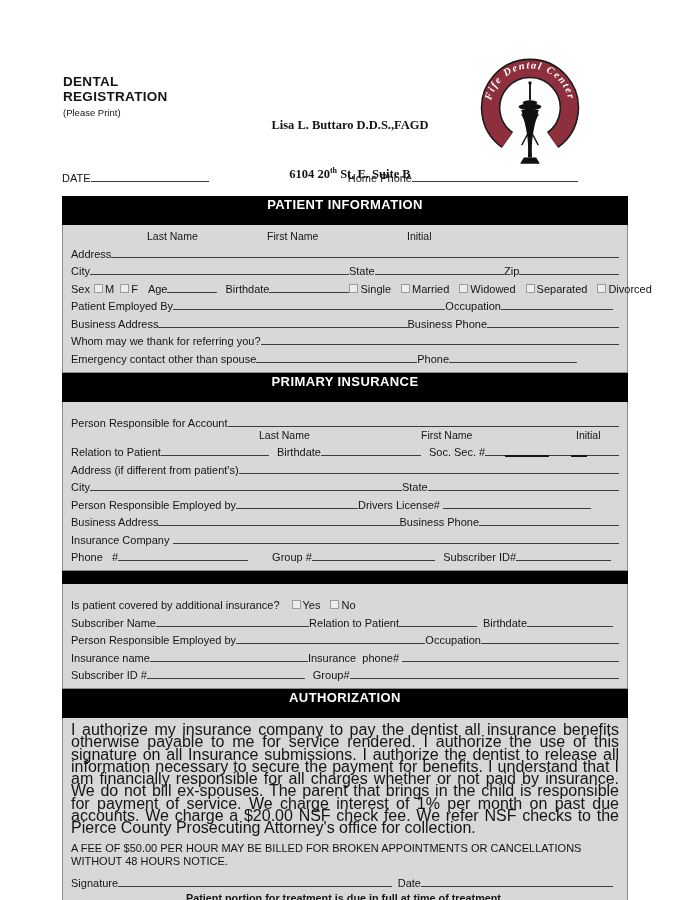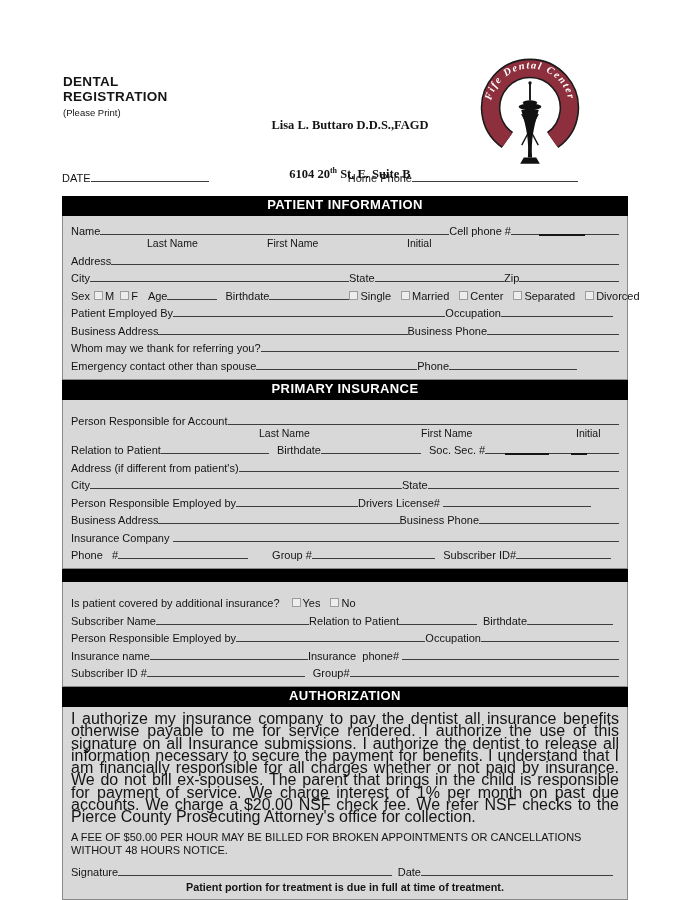--- a/index.html
+++ b/index.html
@@ -11,21 +11,21 @@
   .brand-sub{font-size:9.5px;margin-top:3px;}
   .practice{position:absolute;top:88px;left:228px;width:244px;text-align:center;
             font-family:"Liberation Serif",serif;font-weight:bold;font-size:12.5px;line-height:15px;white-space:pre;}
   .practice sup{font-size:8px;}
   .logo{position:absolute;top:58px;left:472px;}
   
   .toprow{position:absolute;top:172px;left:62px;width:566px;display:flex;align-items:flex-end;font-size:11px;}
   
   .form{position:absolute;top:196px;left:62px;width:566px;}
   .bar{background:#000;color:#fff;font-weight:bold;font-size:13px;text-align:center;
-       height:20px;line-height:18px;letter-spacing:.4px;}
+       height:29px;line-height:18px;letter-spacing:.4px;}
   .bar.spacer{height:13px;}
   .sec{background:#d8d8d8;border-left:1px solid #8a8a8a;border-right:1px solid #8a8a8a;
        border-bottom:1px solid #8a8a8a;padding:5px 8px 7px;}
   .sec.pt{padding-top:11px;}
   .row{display:flex;align-items:flex-end;height:17.5px;font-size:11px;}
   .row.first{height:16px;}
   .lbl{white-space:pre;flex:0 0 auto;}
   .ln{border-bottom:1px solid #3d3d3d;height:1px;flex:1 1 auto;min-width:8px;margin-bottom:2px;}
   .seg{border-bottom:1px solid #3d3d3d;height:1px;margin-bottom:2px;flex:0 0 auto;}
   .seg.b{border-bottom:2px solid #161616;margin-bottom:1px;}
@@ -84,30 +84,20 @@
     <span class="sp" style="flex:1 1 auto"></span>
     <span class="lbl">Home Phone</span>
     <span class="ln" style="flex:0 0 166px"></span>
     <span class="sp" style="flex:0 0 50px"></span>
   </div>
 
   <div class="form">
 
     <div class="bar">PATIENT INFORMATION</div>
     <div class="sec">
-      <div class="row first">
-        <span class="lbl">Name</span>
-        <span class="ln"></span>
-        <span class="lbl">Cell phone #</span>
-        <span class="comp">
-          <span class="seg" style="width:28px"></span>
-          <span class="seg b" style="width:46px"></span>
-          <span class="seg" style="width:34px"></span>
-        </span>
-      </div>
       <div class="sub">
         <span style="left:76px">Last Name</span>
         <span style="left:196px">First Name</span>
         <span style="left:336px">Initial</span>
       </div>
       <div class="row">
         <span class="lbl">Address</span>
         <span class="ln"></span>
       </div>
       <div class="row">
@@ -131,21 +121,21 @@
         <span class="cbi push">
             <span class="cb"></span>
             <span class="lbl">Single</span>
           </span>
         <span class="cbi">
             <span class="cb"></span>
             <span class="lbl">Married</span>
           </span>
         <span class="cbi">
             <span class="cb"></span>
-            <span class="lbl">Center</span>
+            <span class="lbl">Widowed</span>
           </span>
         <span class="cbi">
             <span class="cb"></span>
             <span class="lbl">Separated</span>
           </span>
         <span class="cbi">
             <span class="cb"></span>
             <span class="lbl">Divorced</span>
           </span>
       </div>

